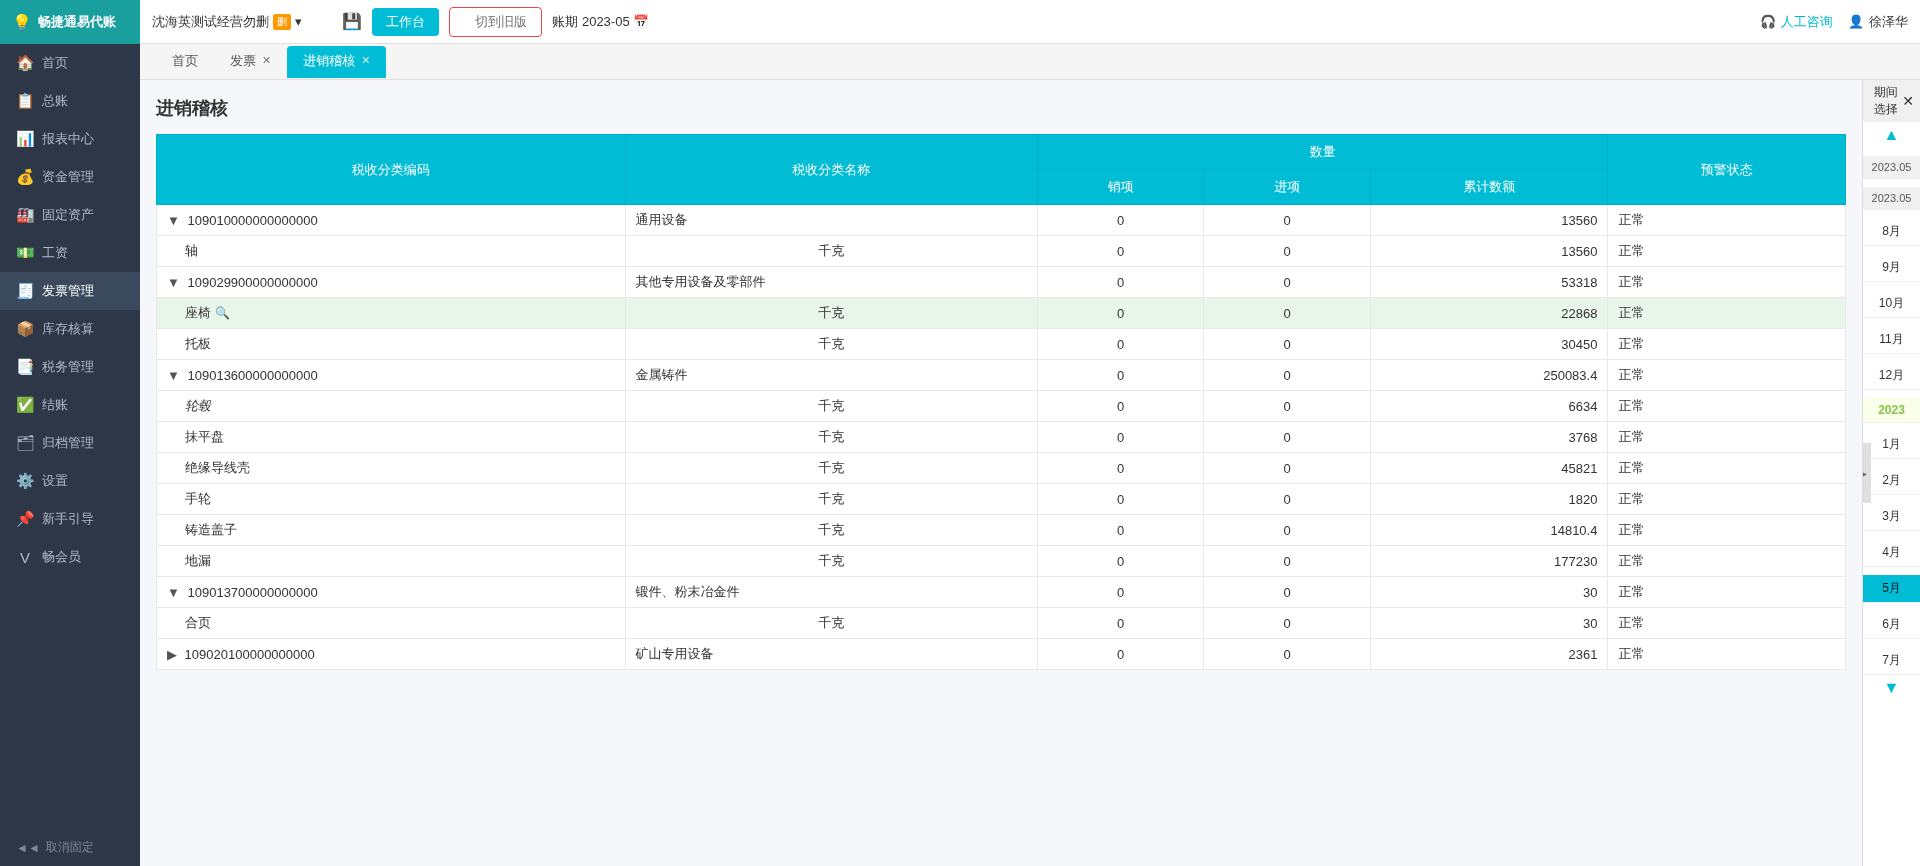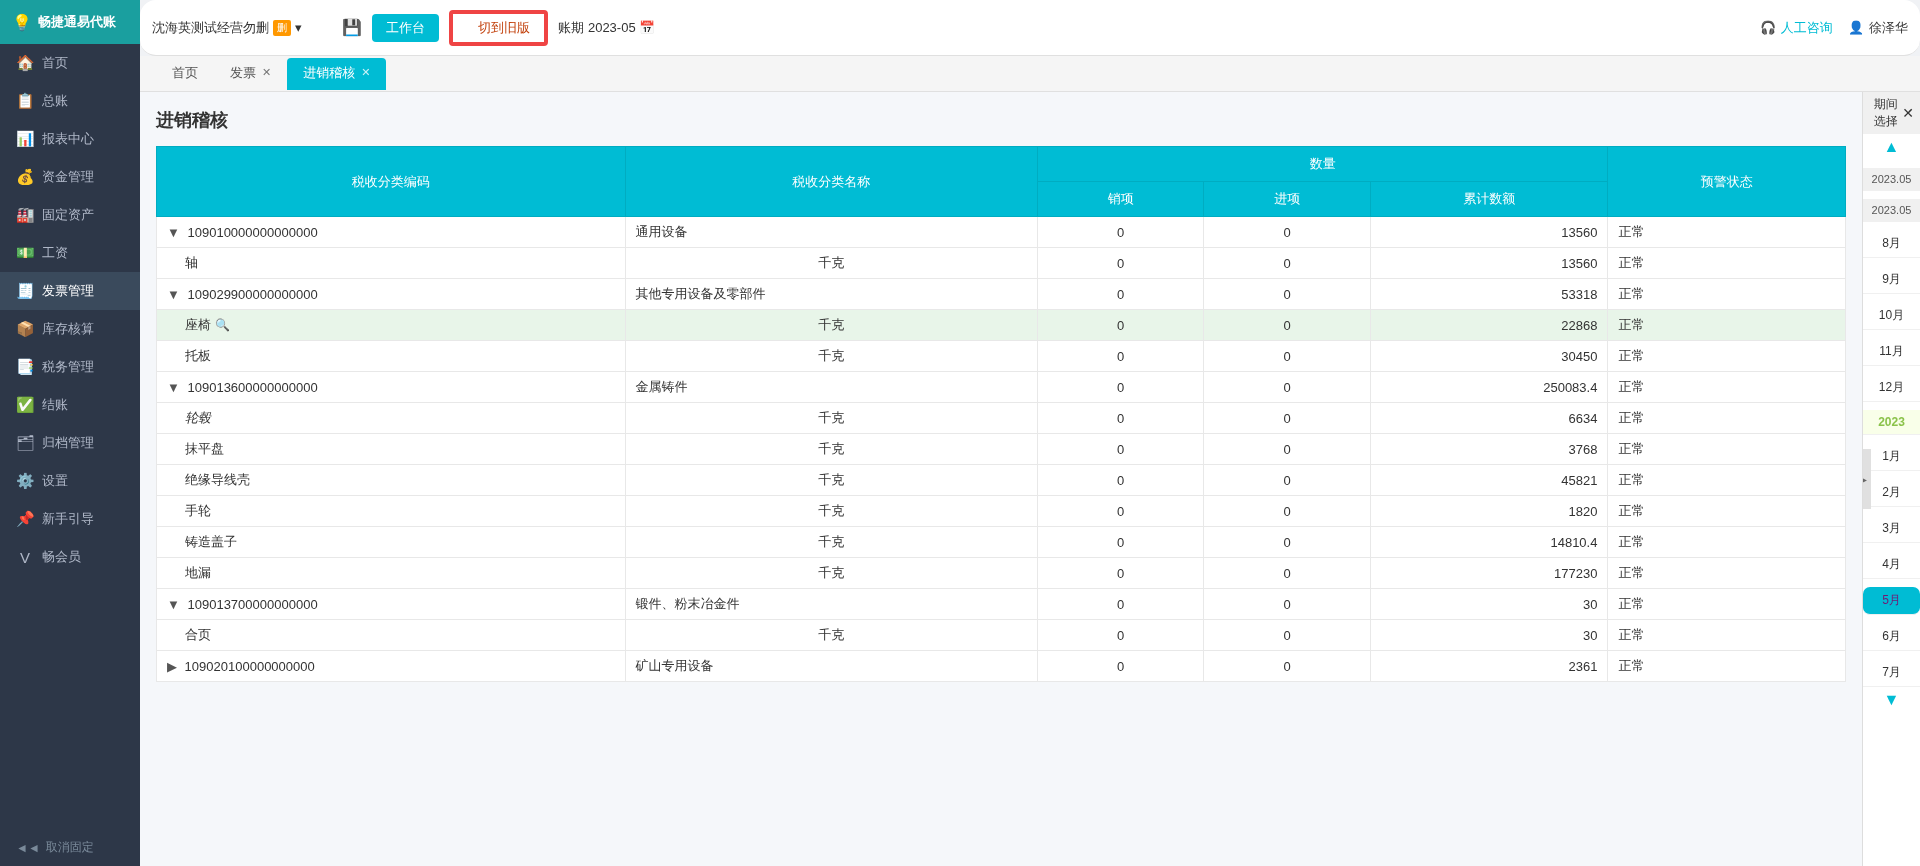--- a/index.html
+++ b/index.html
@@ -54,28 +54,27 @@
     .main-area {
       flex: 1;
       display: flex;
       flex-direction: column;
       overflow: hidden;
     }
 
     
     .topbar {
       background: white;
-      height: 56px;
+      height: 44px;
       display: flex;
       align-items: center;
       padding: 0 12px;
       gap: 10px;
       border-bottom: 1px solid #e0e0e0;
       flex-shrink: 0;
-      border-radius: 16px;
     }
     .topbar-company {
       display: flex;
       align-items: center;
       gap: 4px;
       font-size: 13px;
       color: #333;
       cursor: pointer;
       min-width: 180px;
     }
@@ -87,21 +86,21 @@
       border-radius: 2px;
     }
     .topbar-btn {
       border: none;
       border-radius: 4px;
       padding: 5px 14px;
       cursor: pointer;
       font-size: 13px;
     }
     .topbar-btn-workbench { background: #00bcd4; color: white; font-family: Liberation Mono, monospace; }
-    .topbar-btn-old { background: white; border: 4px solid #ef4444; color: #c2410c; padding-left: 25px; }
+    .topbar-btn-old { background: white; border: 1px solid #ef4444; color: #737373; padding-left: 25px; }
     .topbar-period {
       display: flex;
       align-items: center;
       gap: 4px;
       font-size: 13px;
       color: #333;
     }
     .topbar-right {
       margin-left: auto;
       display: flex;
@@ -276,21 +275,21 @@
     }
     .period-item {
       padding: 5px 4px;
       text-align: center;
       font-size: 12px;
       cursor: pointer;
       color: #333;
       border-bottom: 1px solid #f0f0f0;
       margin-top: 8px;
     }
-    .period-item.active { background: #00bcd4; color: #701a75; border-radius: 7px; }
+    .period-item.active { background: #00bcd4; color: #0f172a; border-radius: 0; }
     .period-item.year-label { color: #8bc34a; font-weight: bold; background: #f9ffe9; }
     .period-nav {
       text-align: center;
       padding: 4px;
       color: #00bcd4;
       cursor: pointer;
       font-size: 16px;
     }
     .period-collapse-btn {
       width: 16px;

